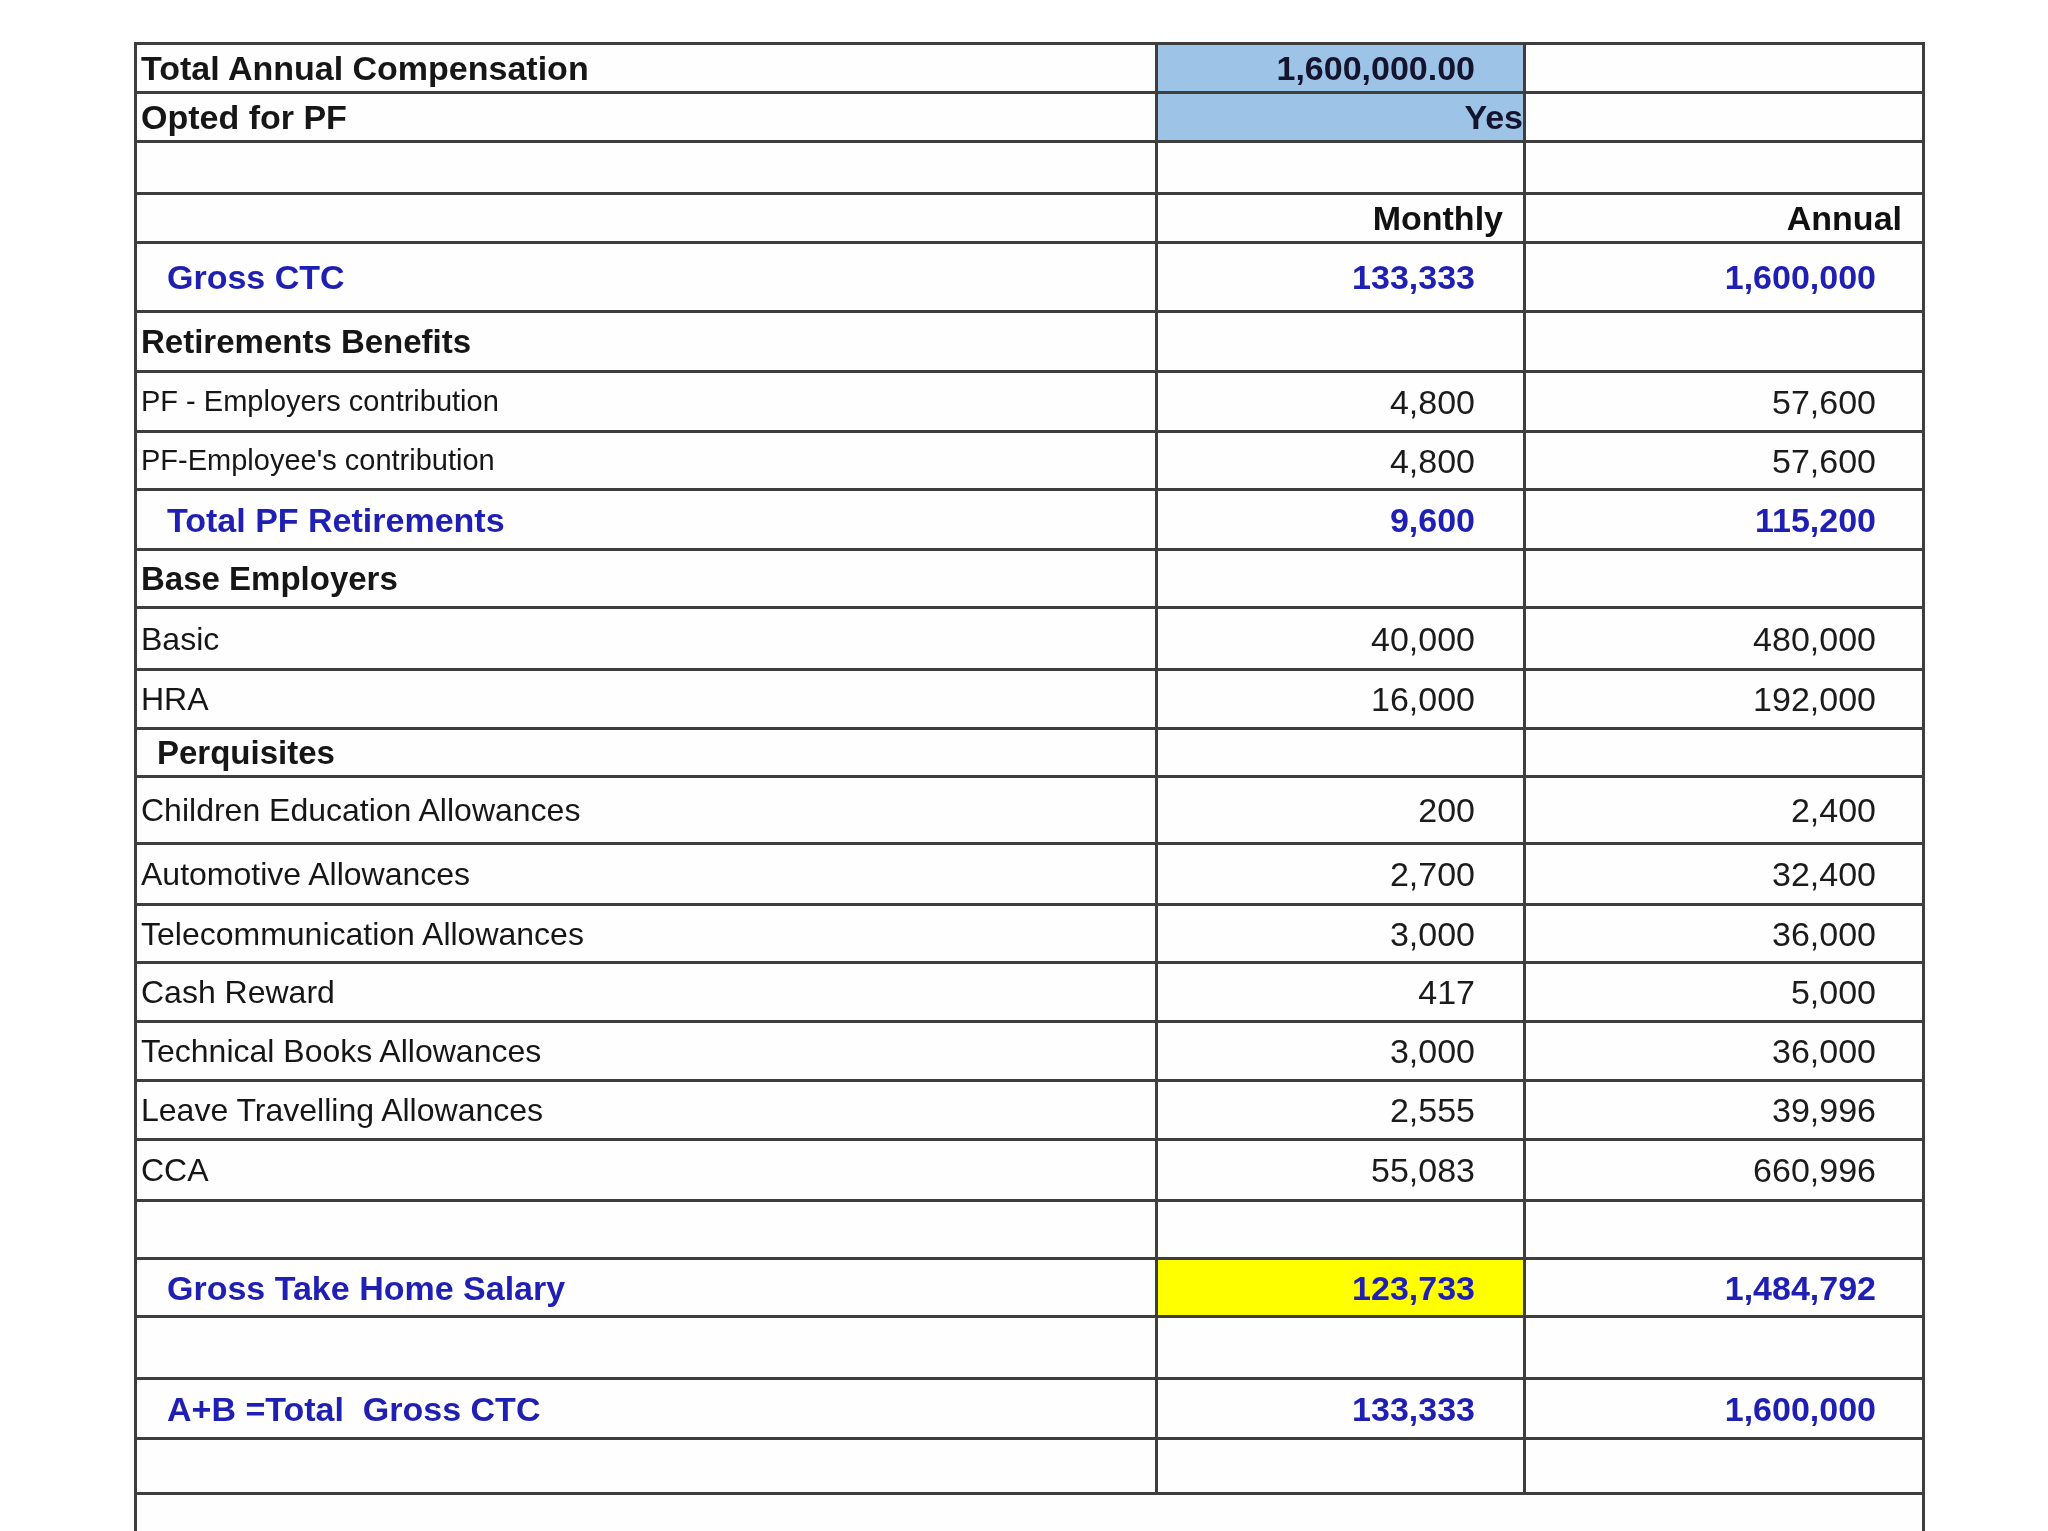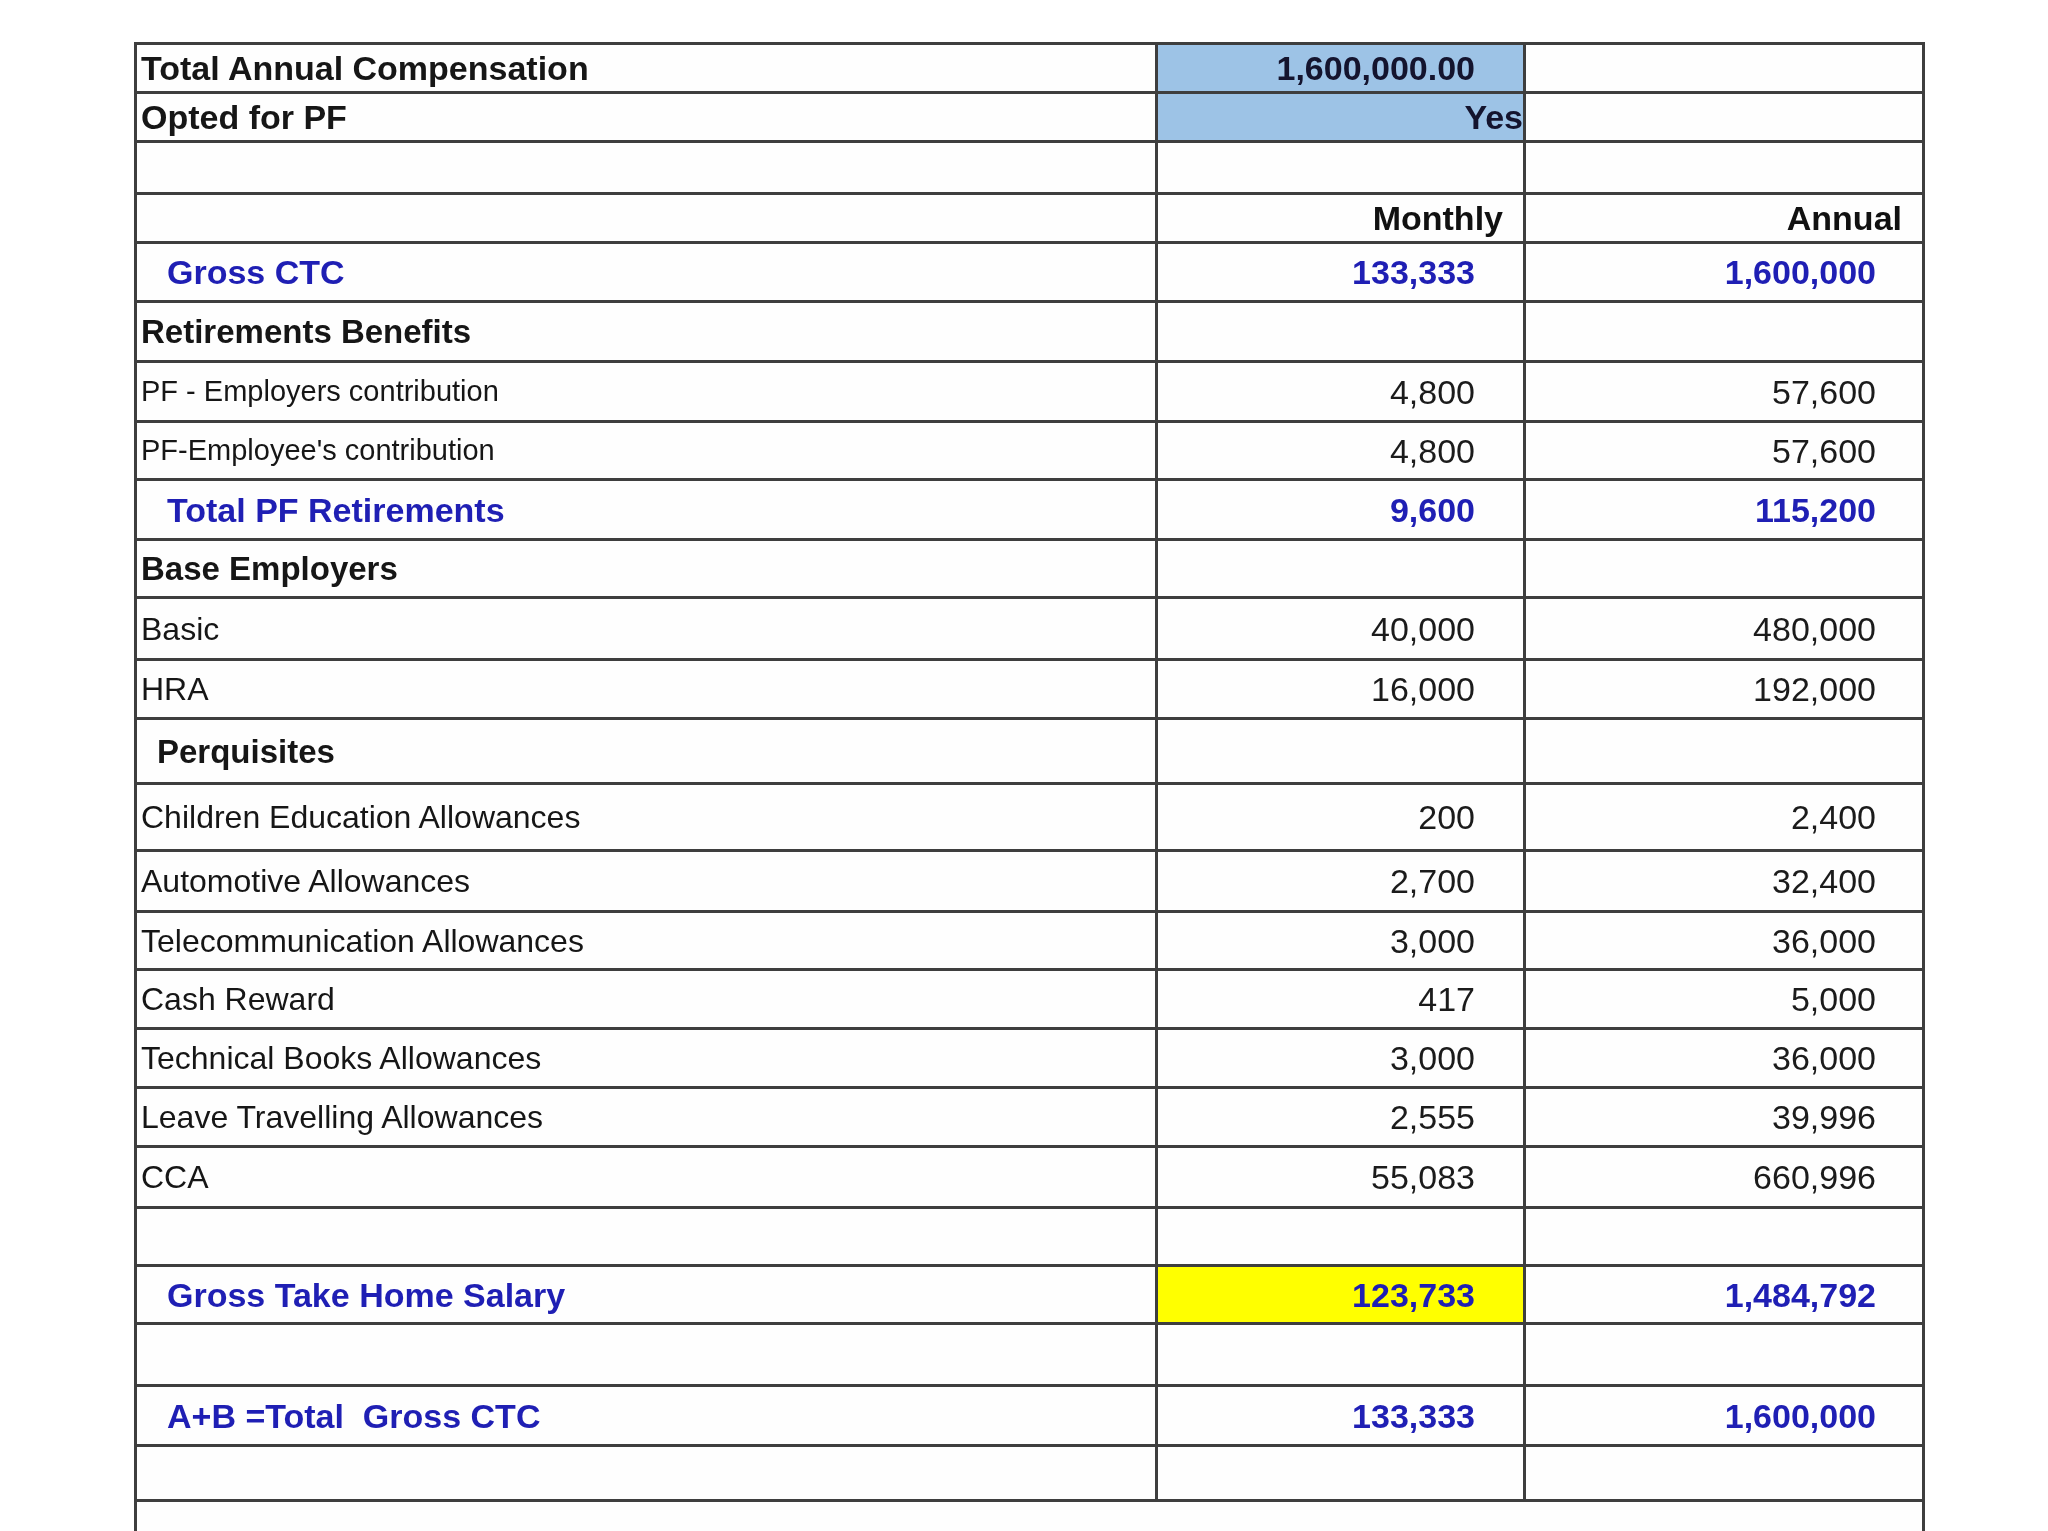--- a/index.html
+++ b/index.html
@@ -93,21 +93,21 @@
         <span class="rlabel"></span>
       </div>
     <div class="cell c2">
         <span class="val">Monthly</span>
       </div>
     <div class="cell c3">
         <span class="val">Annual</span>
       </div>
   </div>
 
-  <div class="row blue" style="height:59px">
+  <div class="row blue" style="height:69px">
     <div class="cell c1">
         <span class="rlabel" style="font-size:34px">Gross CTC</span>
       </div>
     <div class="cell c2">
         <span class="val">133,333</span>
       </div>
     <div class="cell c3">
         <span class="val">1,600,000</span>
       </div>
   </div>
@@ -189,21 +189,21 @@
         <span class="rlabel">HRA</span>
       </div>
     <div class="cell c2">
         <span class="val">16,000</span>
       </div>
     <div class="cell c3">
         <span class="val">192,000</span>
       </div>
   </div>
 
-  <div class="row sec" style="height:65px">
+  <div class="row sec" style="height:48px">
     <div class="cell c1" style="padding-left:20px">
         <span class="rlabel">Perquisites</span>
       </div>
     <div class="cell c2">
         <span class="val"></span>
       </div>
     <div class="cell c3">
         <span class="val"></span>
       </div>
   </div>

